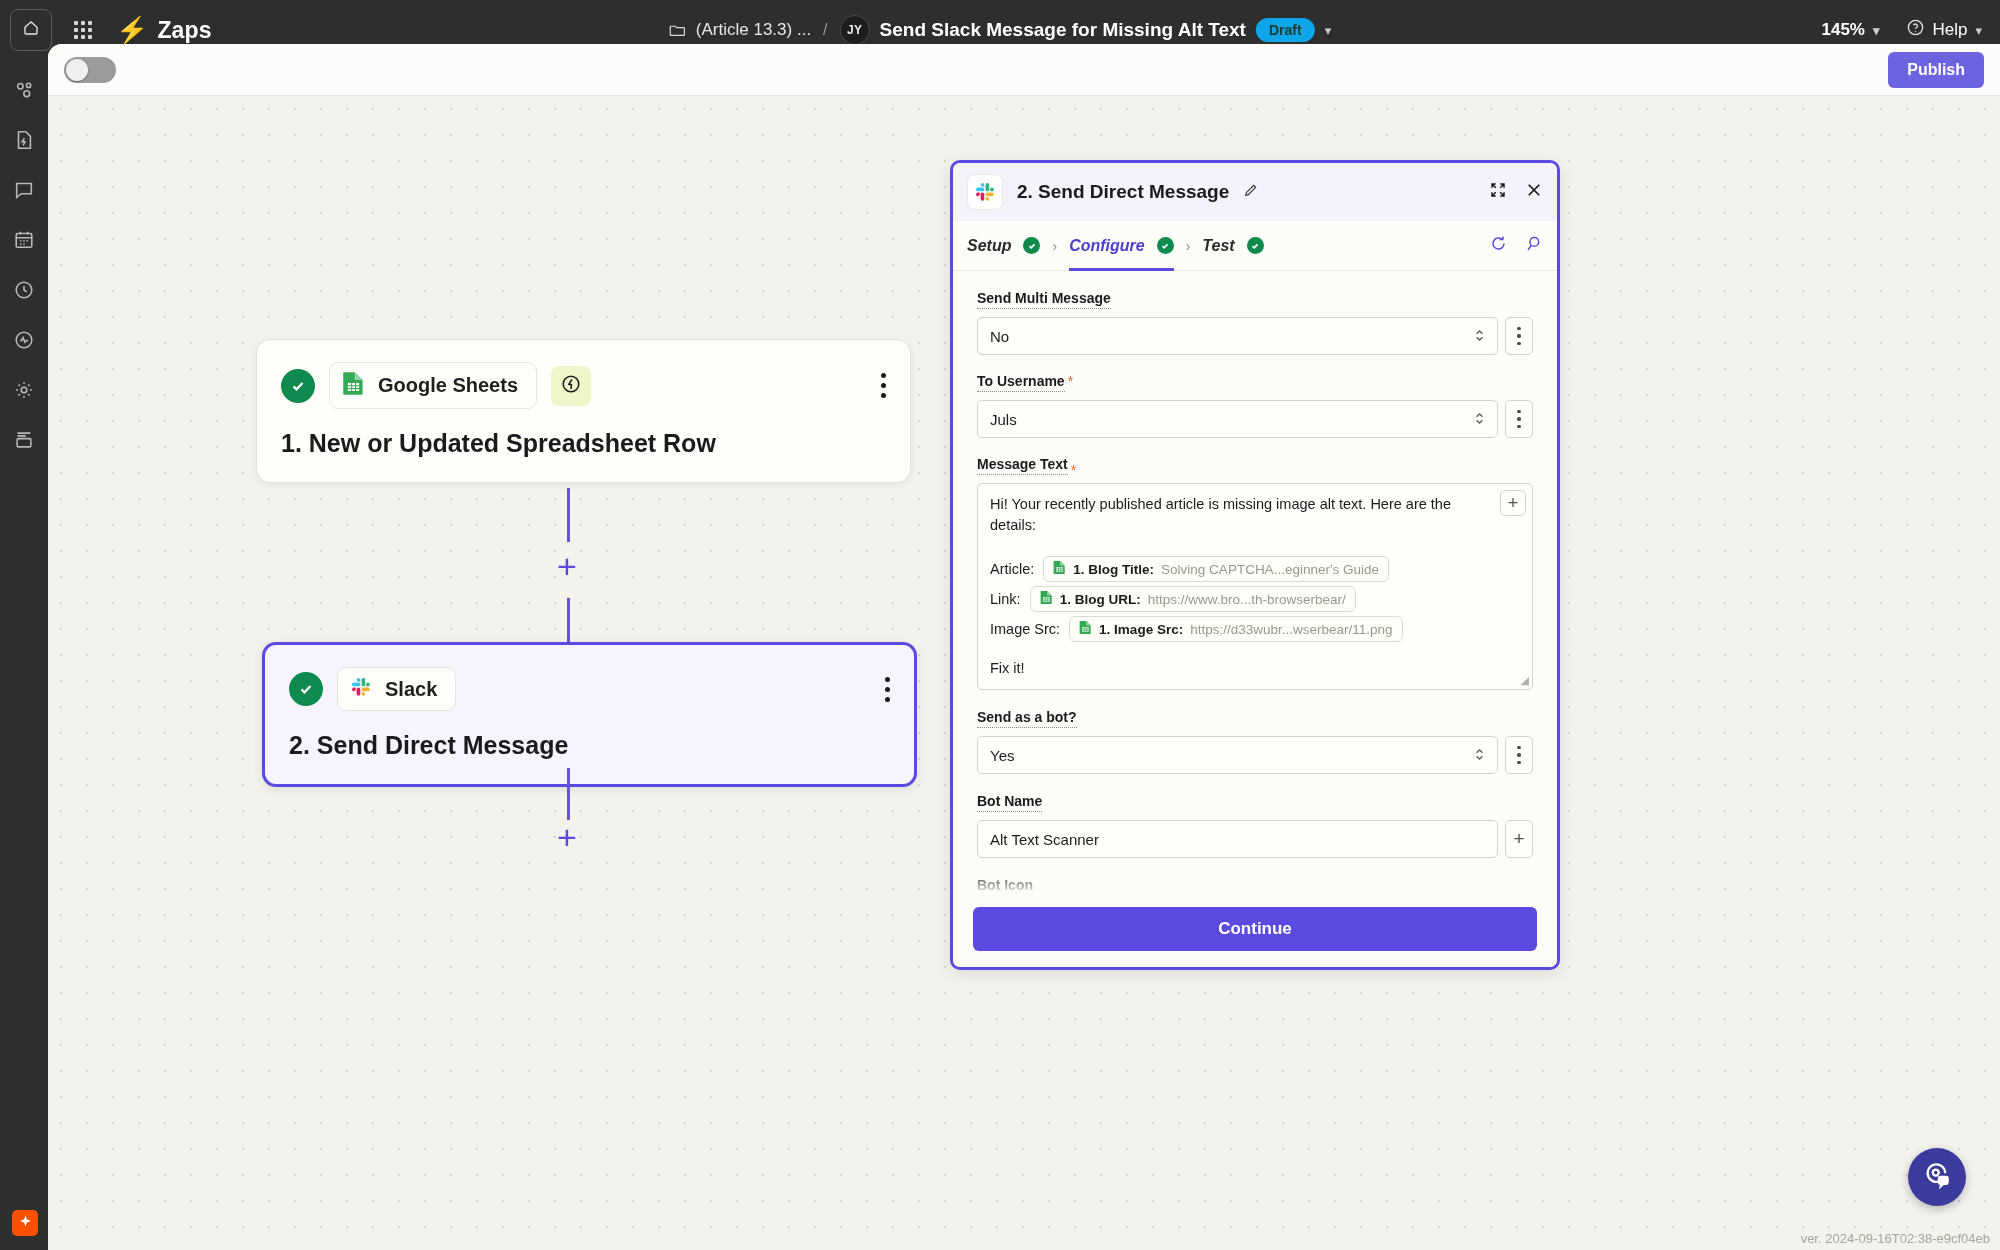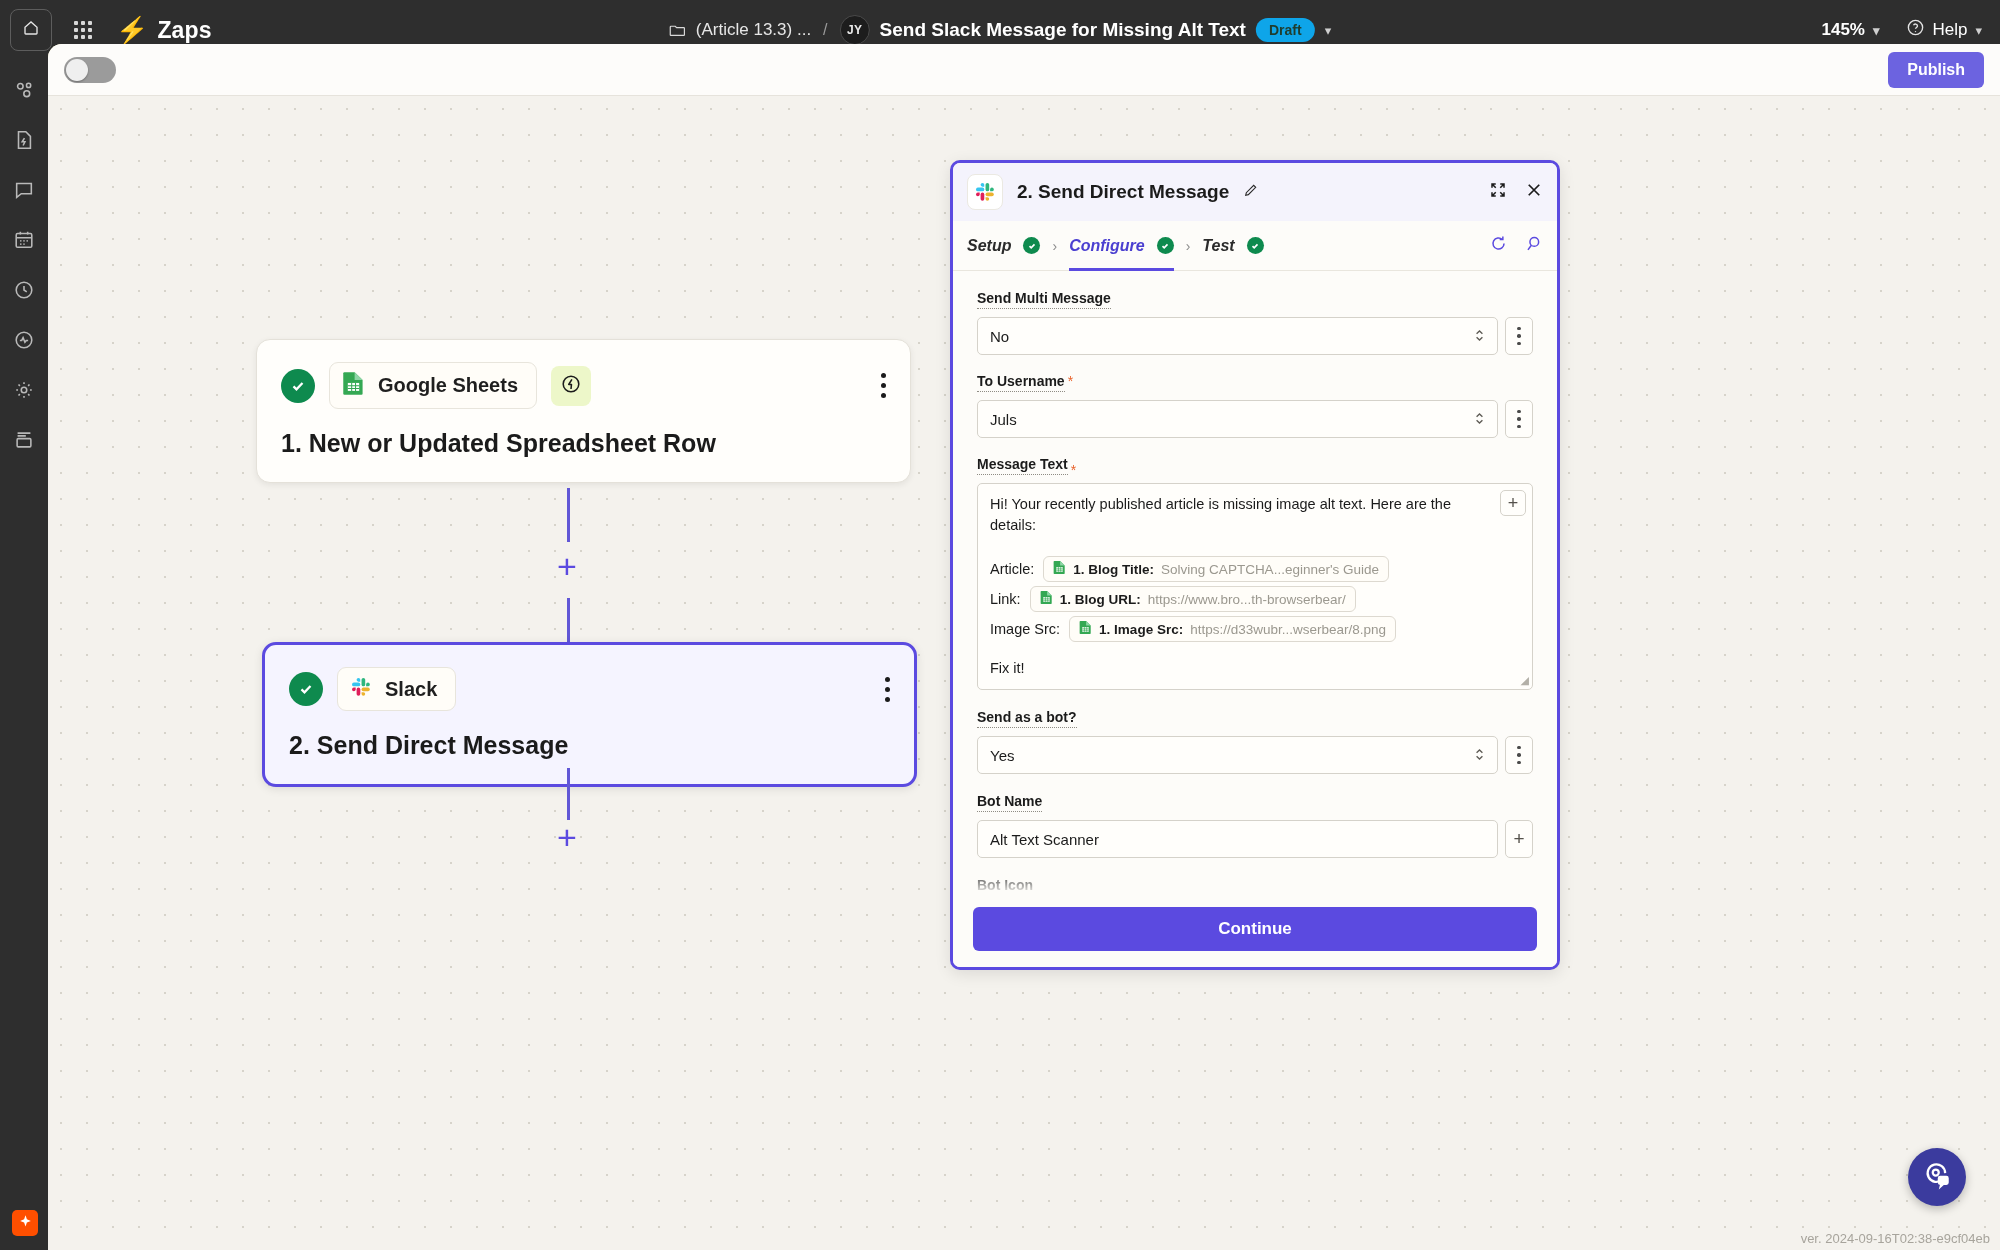--- a/index.html
+++ b/index.html
@@ -619,21 +619,21 @@
                 <span class="pill">
                   <span>
                     <svg width="13" height="15" viewBox="0 0 20 22">
                         <path d="M2 1h9l7 7v12a1 1 0 0 1-1 1H2a1 1 0 0 1-1-1V2a1 1 0 0 1 1-1z" fill="#34a853"></path>
                         <path d="M11 1l7 7h-7z" fill="#8ed6a6"></path>
                         <rect x="5" y="10.5" width="10" height="7" fill="#fff"></rect>
                         <path d="M5 13h10M5 15.3h10M8.4 10.5v7M11.8 10.5v7" stroke="#34a853" stroke-width="1"></path>
                       </svg>
                   </span>
                   <span class="pill-label">1. Image Src:</span>
-                  <span class="pill-val">https://d33wubr...wserbear/8.png</span>
+                  <span class="pill-val">https://d33wubr...wserbear/11.png</span>
                 </span>
               </div>
 
               <div class="ta-gap"></div>
               <div class="ta-line">Fix it!</div>
               <span class="ta-resize">◢</span>
             </div>
           </div>
 
           <div class="field">

